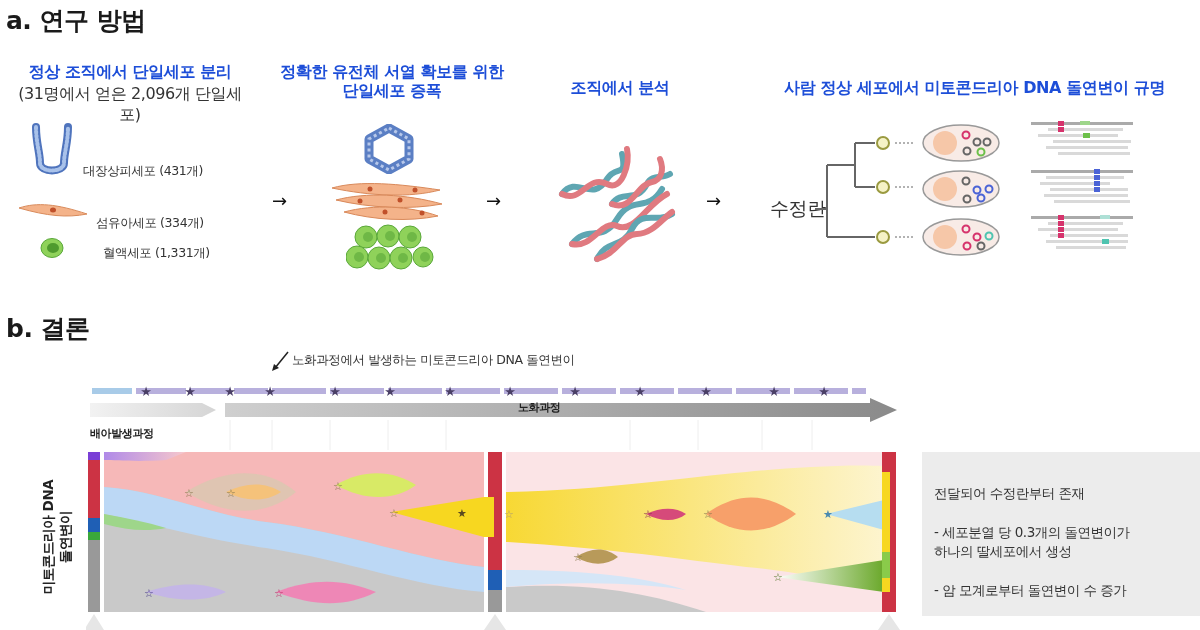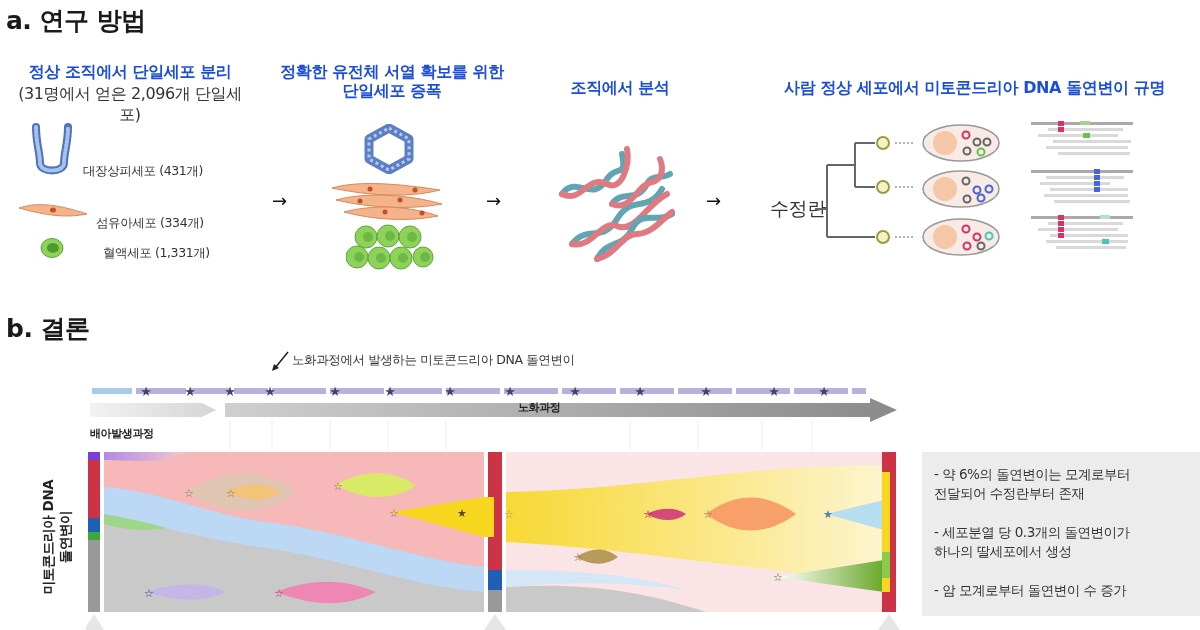--- a/index.html
+++ b/index.html
@@ -346,18 +346,17 @@
   <rect x="796" y="100" width="8" height="26" fill="#8acb4a"></rect>
 
   <g fill="#e6e6e6">
     <path d="M-2 178 L8 162 L18 178 Z"></path>
       <path d="M398 178 L409 162 L420 178 Z"></path>
       <path d="M792 178 L803 162 L814 178 Z"></path>
   </g>
 </svg>
 
 <div class="summary">
-  <p style="top:13px;">- 약 6%의 돌연변이는 모계로부터</p>
   <p style="top:32px;">전달되어 수정란부터 존재</p>
   <p style="top:71px;">- 세포분열 당 0.3개의 돌연변이가</p>
   <p style="top:90px;">하나의 딸세포에서 생성</p>
   <p style="top:129px;">- 암 모계로부터 돌연변이 수 증가</p>
 </div>
 
 </body></html>

